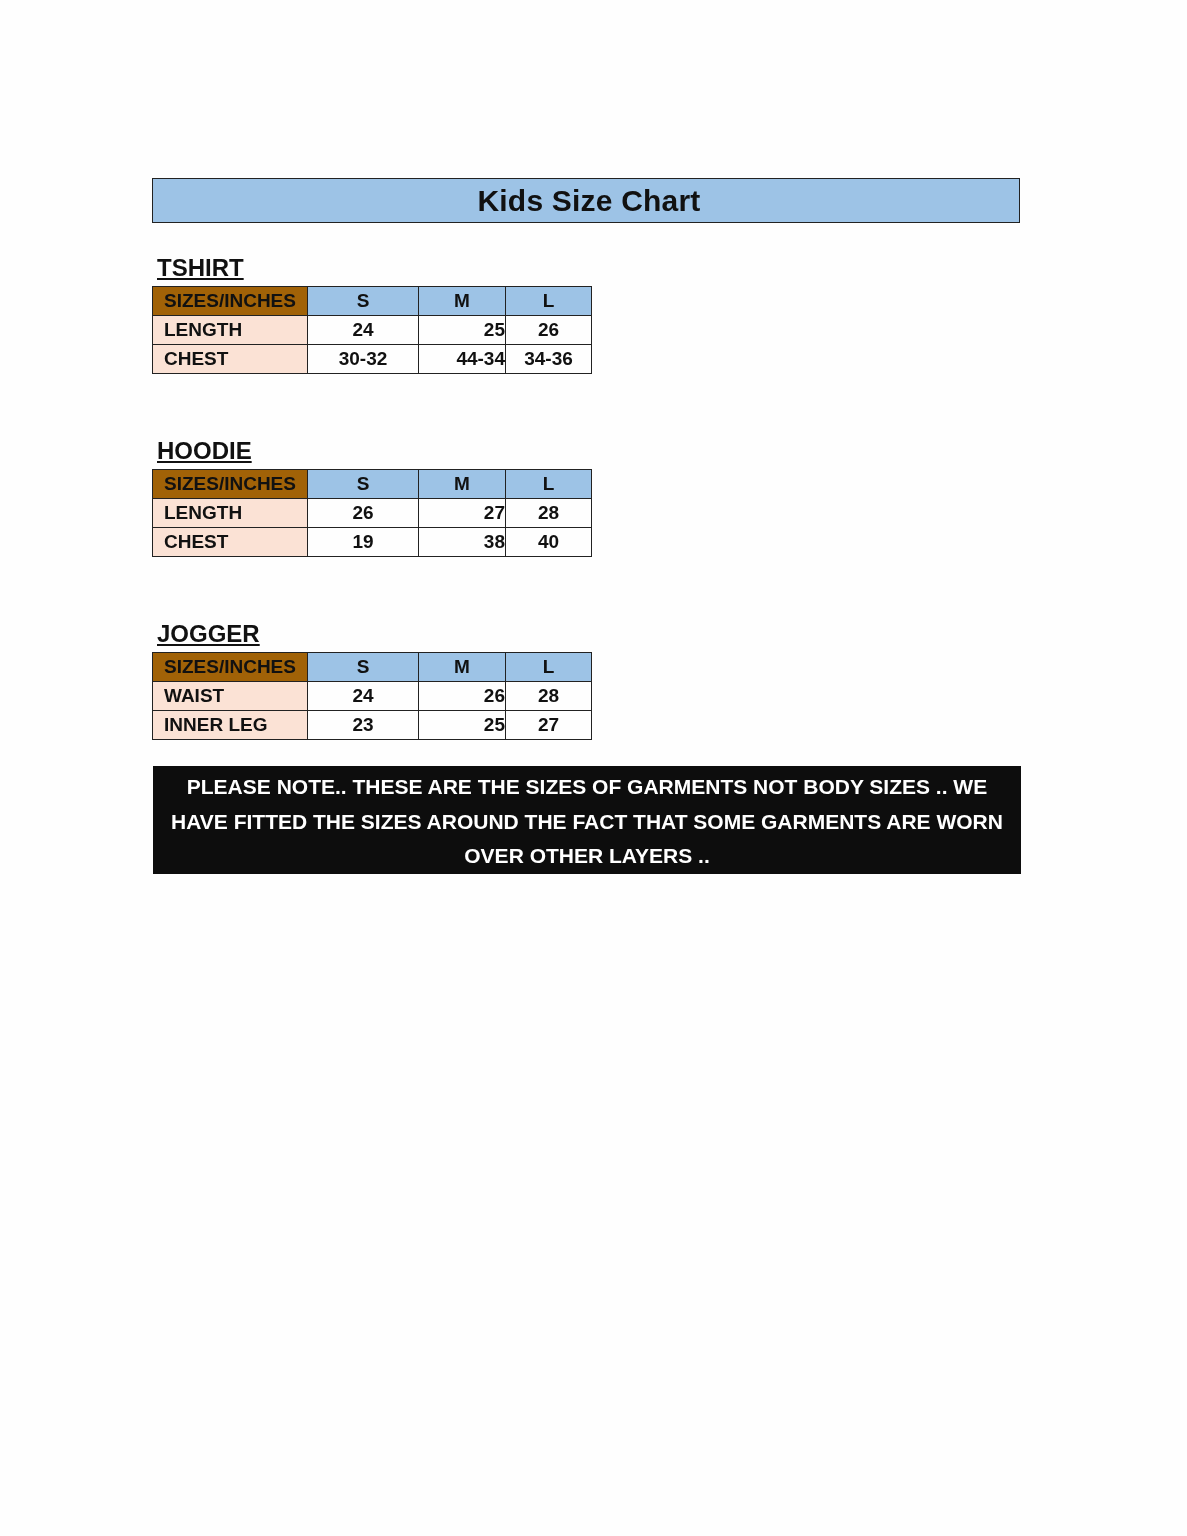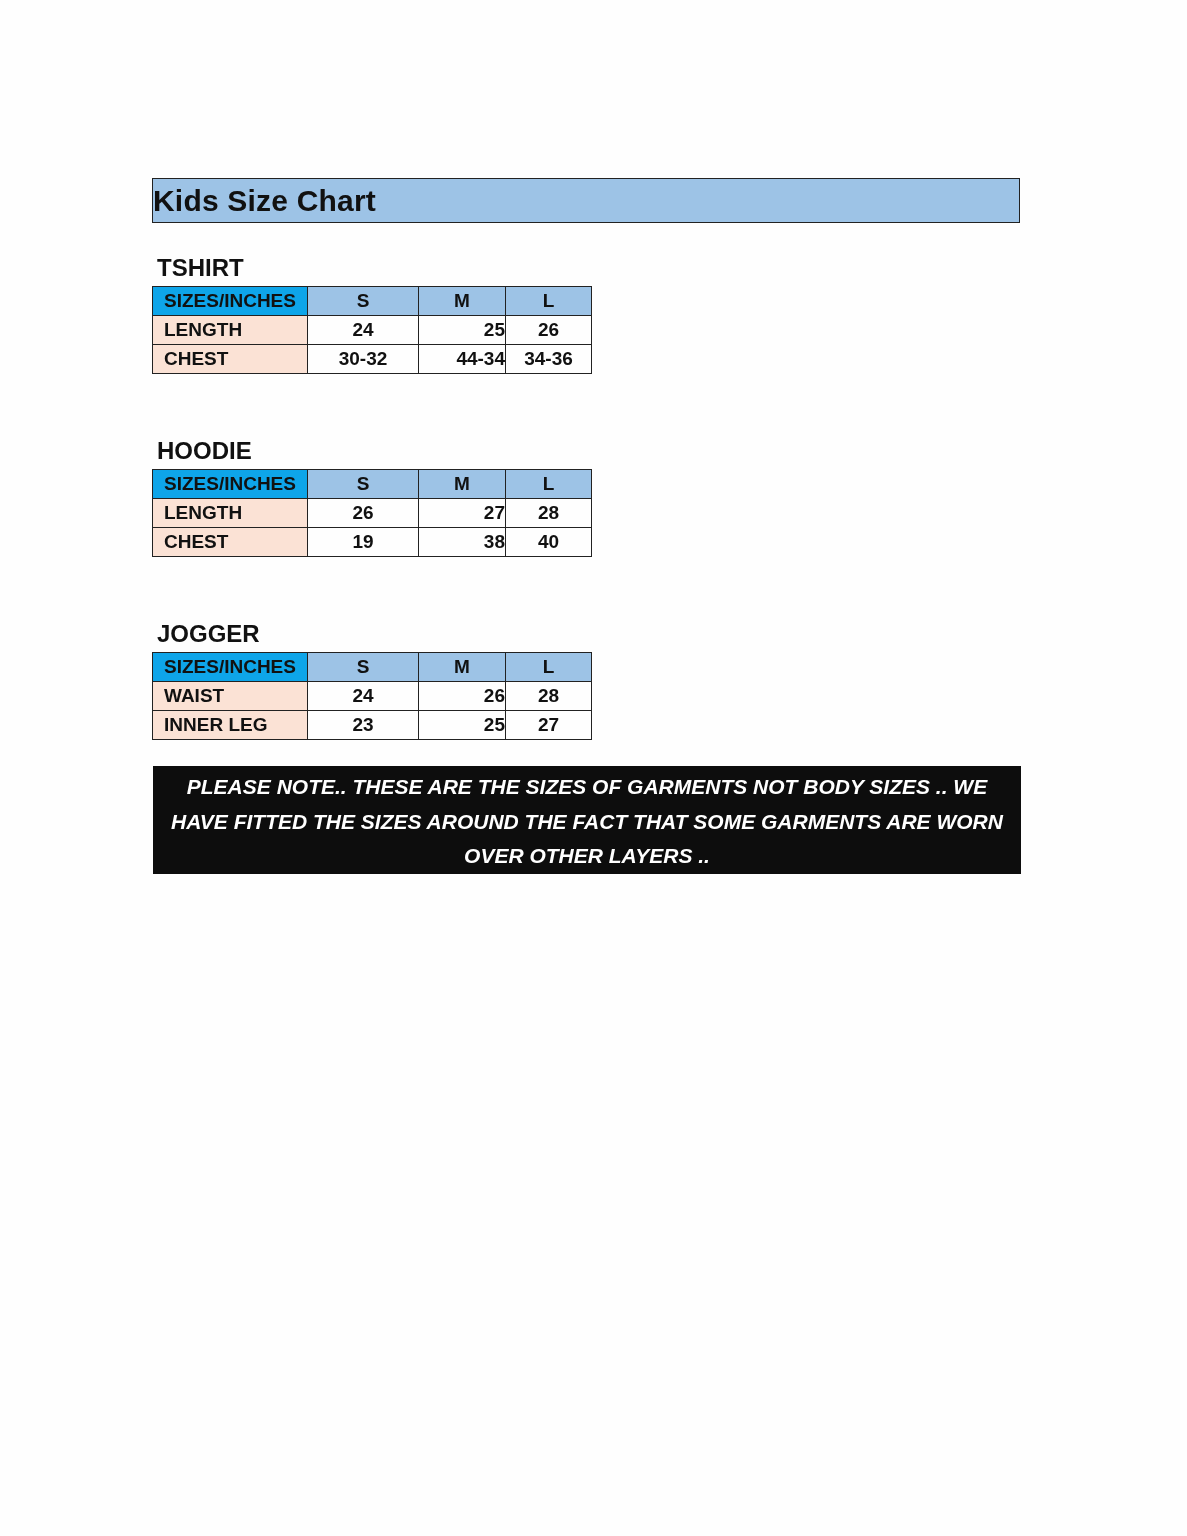--- a/index.html
+++ b/index.html
@@ -5,44 +5,46 @@
   html, body { margin: 0; padding: 0; }
   body {
     width: 1187px; height: 1536px; background: #fefefe;
     position: relative; overflow: hidden;
     font-family: "Liberation Sans", "DejaVu Sans", sans-serif;
     color: #111;
   }
   .title-bar {
     position: absolute; left: 152px; top: 178px; width: 868px; height: 45px;
     background: #9dc3e6; border: 1.5px solid #222; box-sizing: border-box;
-    font-weight: bold; font-size: 30px; line-height: 44px; 
+    font-weight: bold; font-size: 30px; line-height: 44px; padding-left: 6px;
     letter-spacing: 0.2px;
+    text-align: center;
   }
   .section-title {
     position: absolute; left: 157px; font-weight: bold; font-size: 24px;
     line-height: 28px;
+    text-decoration: underline;
   }
   table.size-table {
     position: absolute; left: 152px; border-collapse: collapse;
     font-weight: bold; font-size: 19px;
   }
   table.size-table td {
     border: 1.5px solid #222; height: 29px; padding: 0; box-sizing: border-box;
   }
   table.size-table tr.header td { background: #9dc3e6; text-align: center; }
   table.size-table td.label { width: 155px; background: #fbe2d5; text-align: left; padding-left: 11px; }
-  table.size-table tr.header td.label { background: #0ea5e9; padding-left: 0; }
+  table.size-table tr.header td.label { background: #a16207; padding-left: 0; }
   table.size-table td.c1 { width: 111px; text-align: center; }
   table.size-table td.c2 { width: 87px; text-align: right; }
   table.size-table td.c3 { width: 86px; text-align: center; }
   .note {
     position: absolute; left: 153px; top: 766px; width: 868px; height: 108px;
     background: #0d0d0d; color: #fff; font-weight: bold; font-size: 21px;
-    text-align: center; line-height: 34.5px; box-sizing: border-box; padding: 4px 14px 0; font-style: italic;
+    text-align: center; line-height: 34.5px; box-sizing: border-box; padding: 4px 14px 0;
   }
 </style>
 </head>
 <body>
 
 <div class="title-bar">Kids Size Chart</div>
 
 <div class="section-title" style="top:254px">TSHIRT</div>
 <table class="size-table" style="top:286px">
   <tbody>

